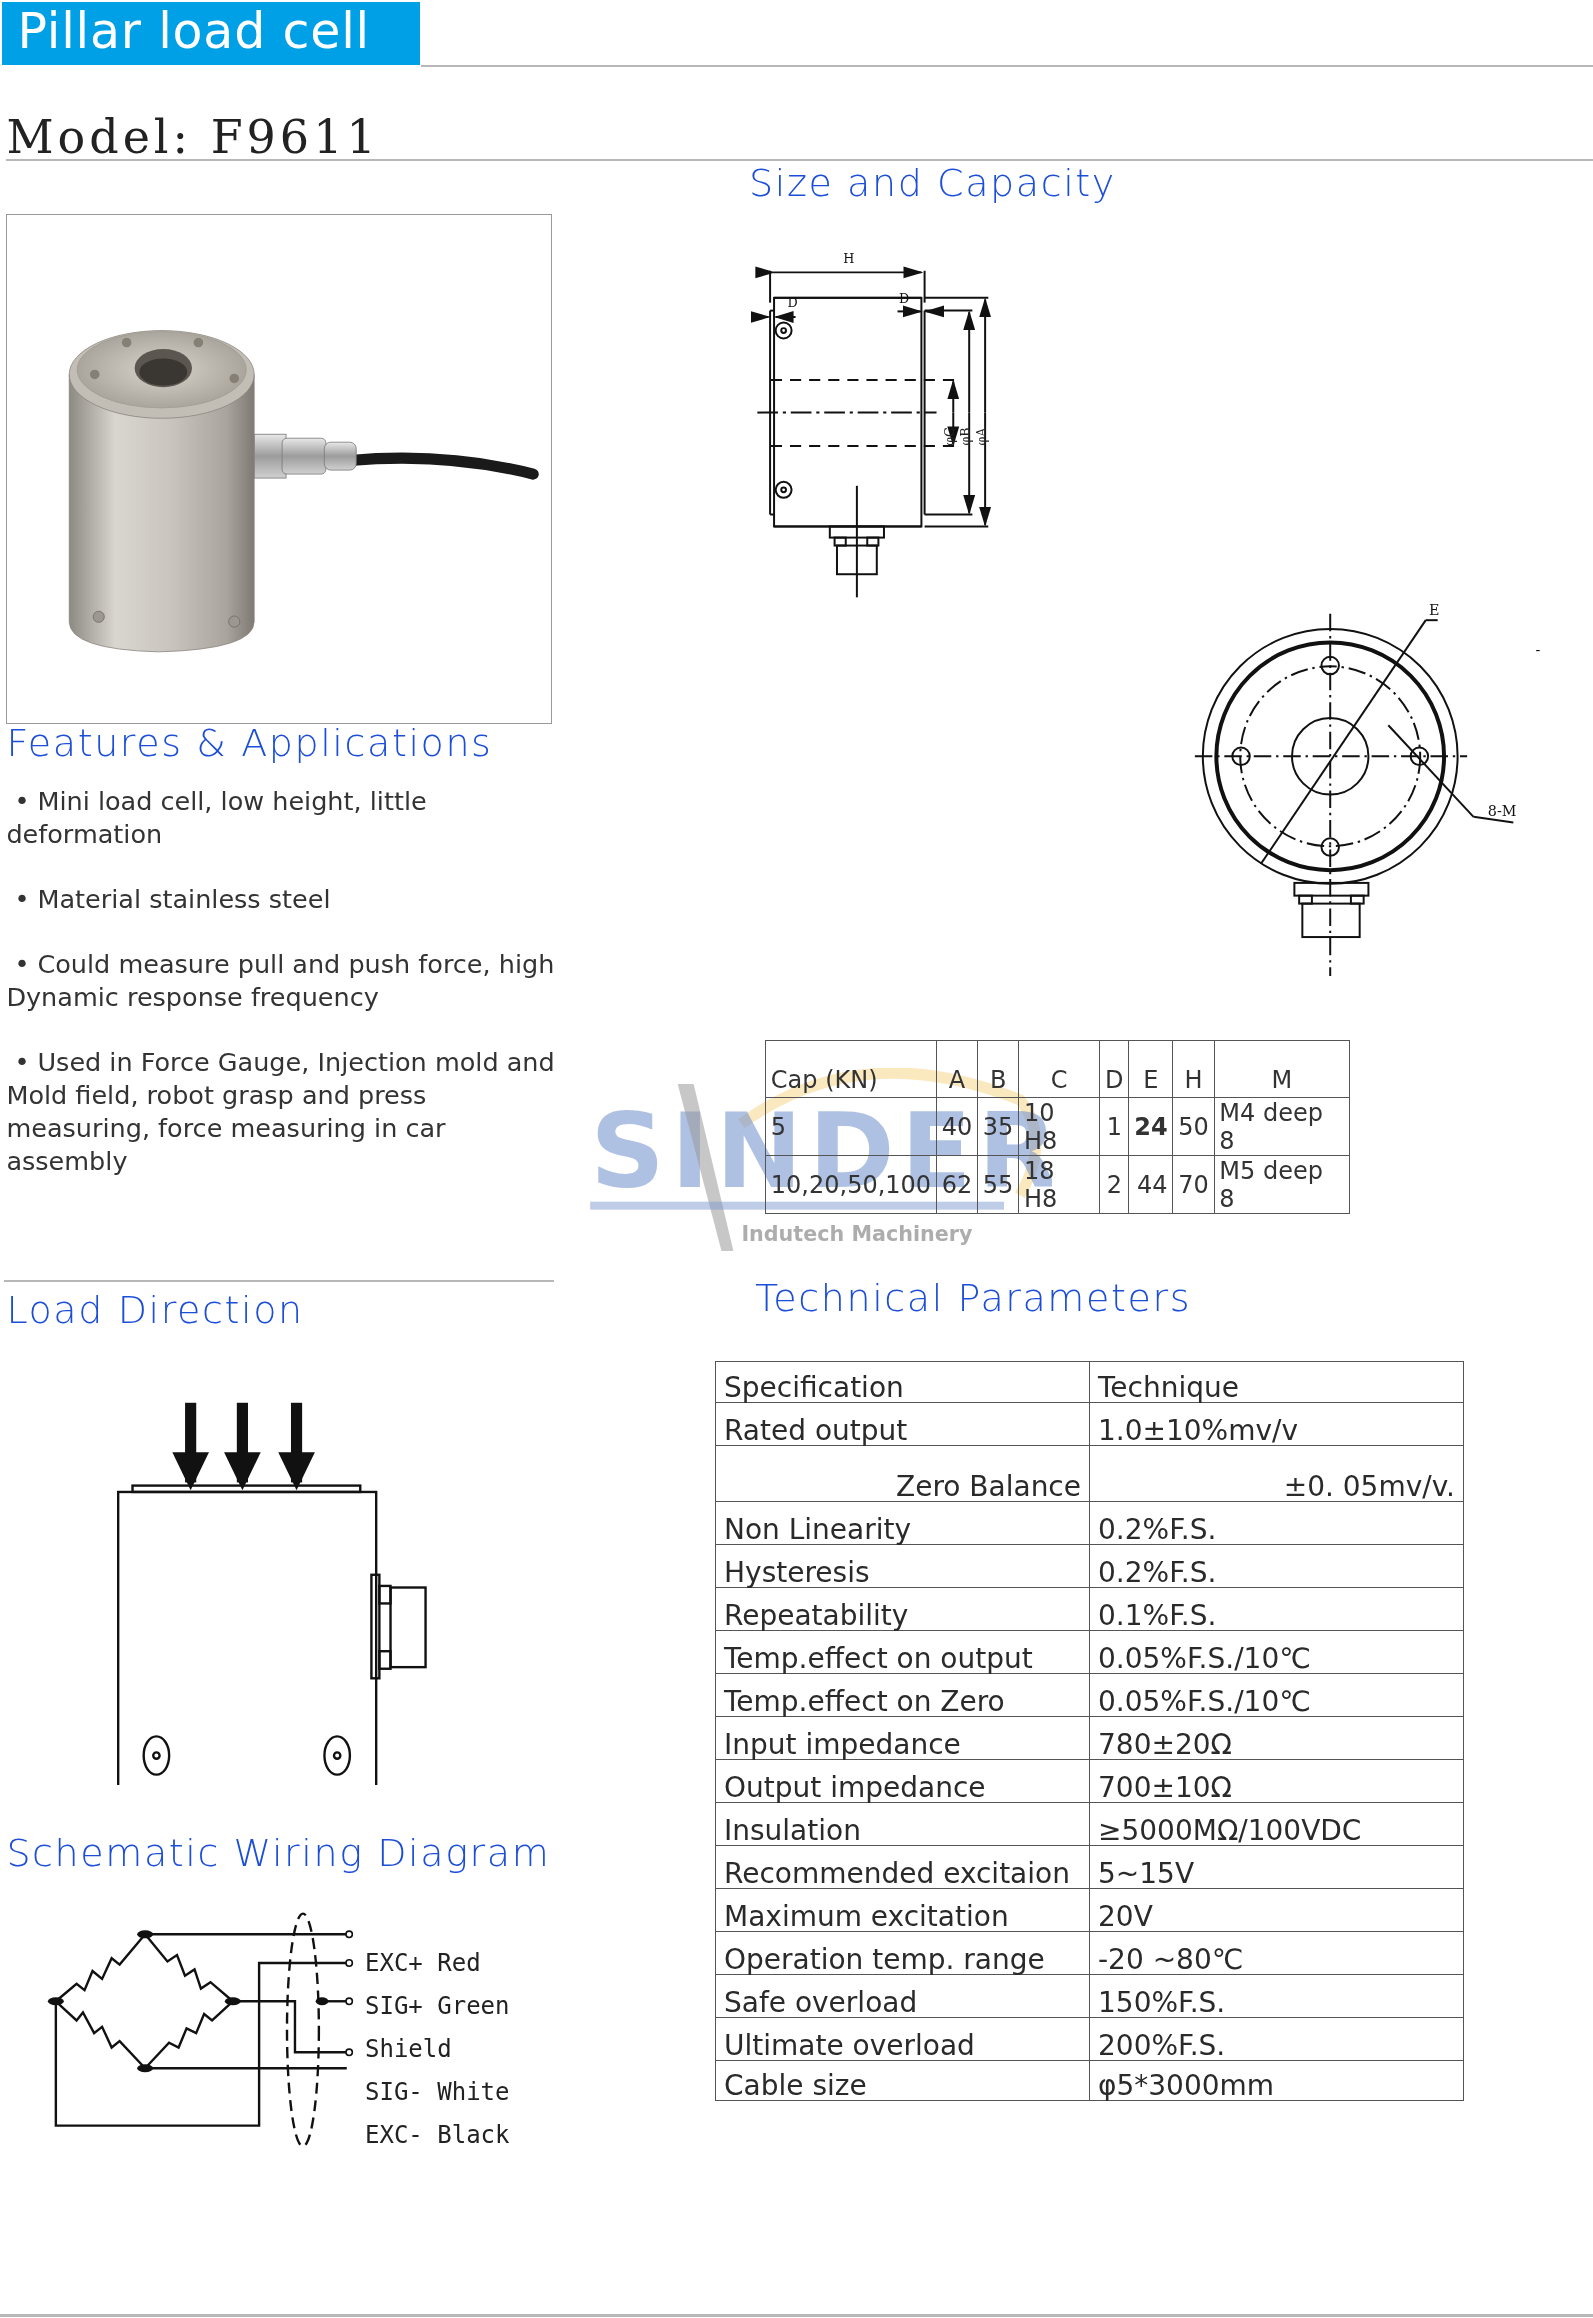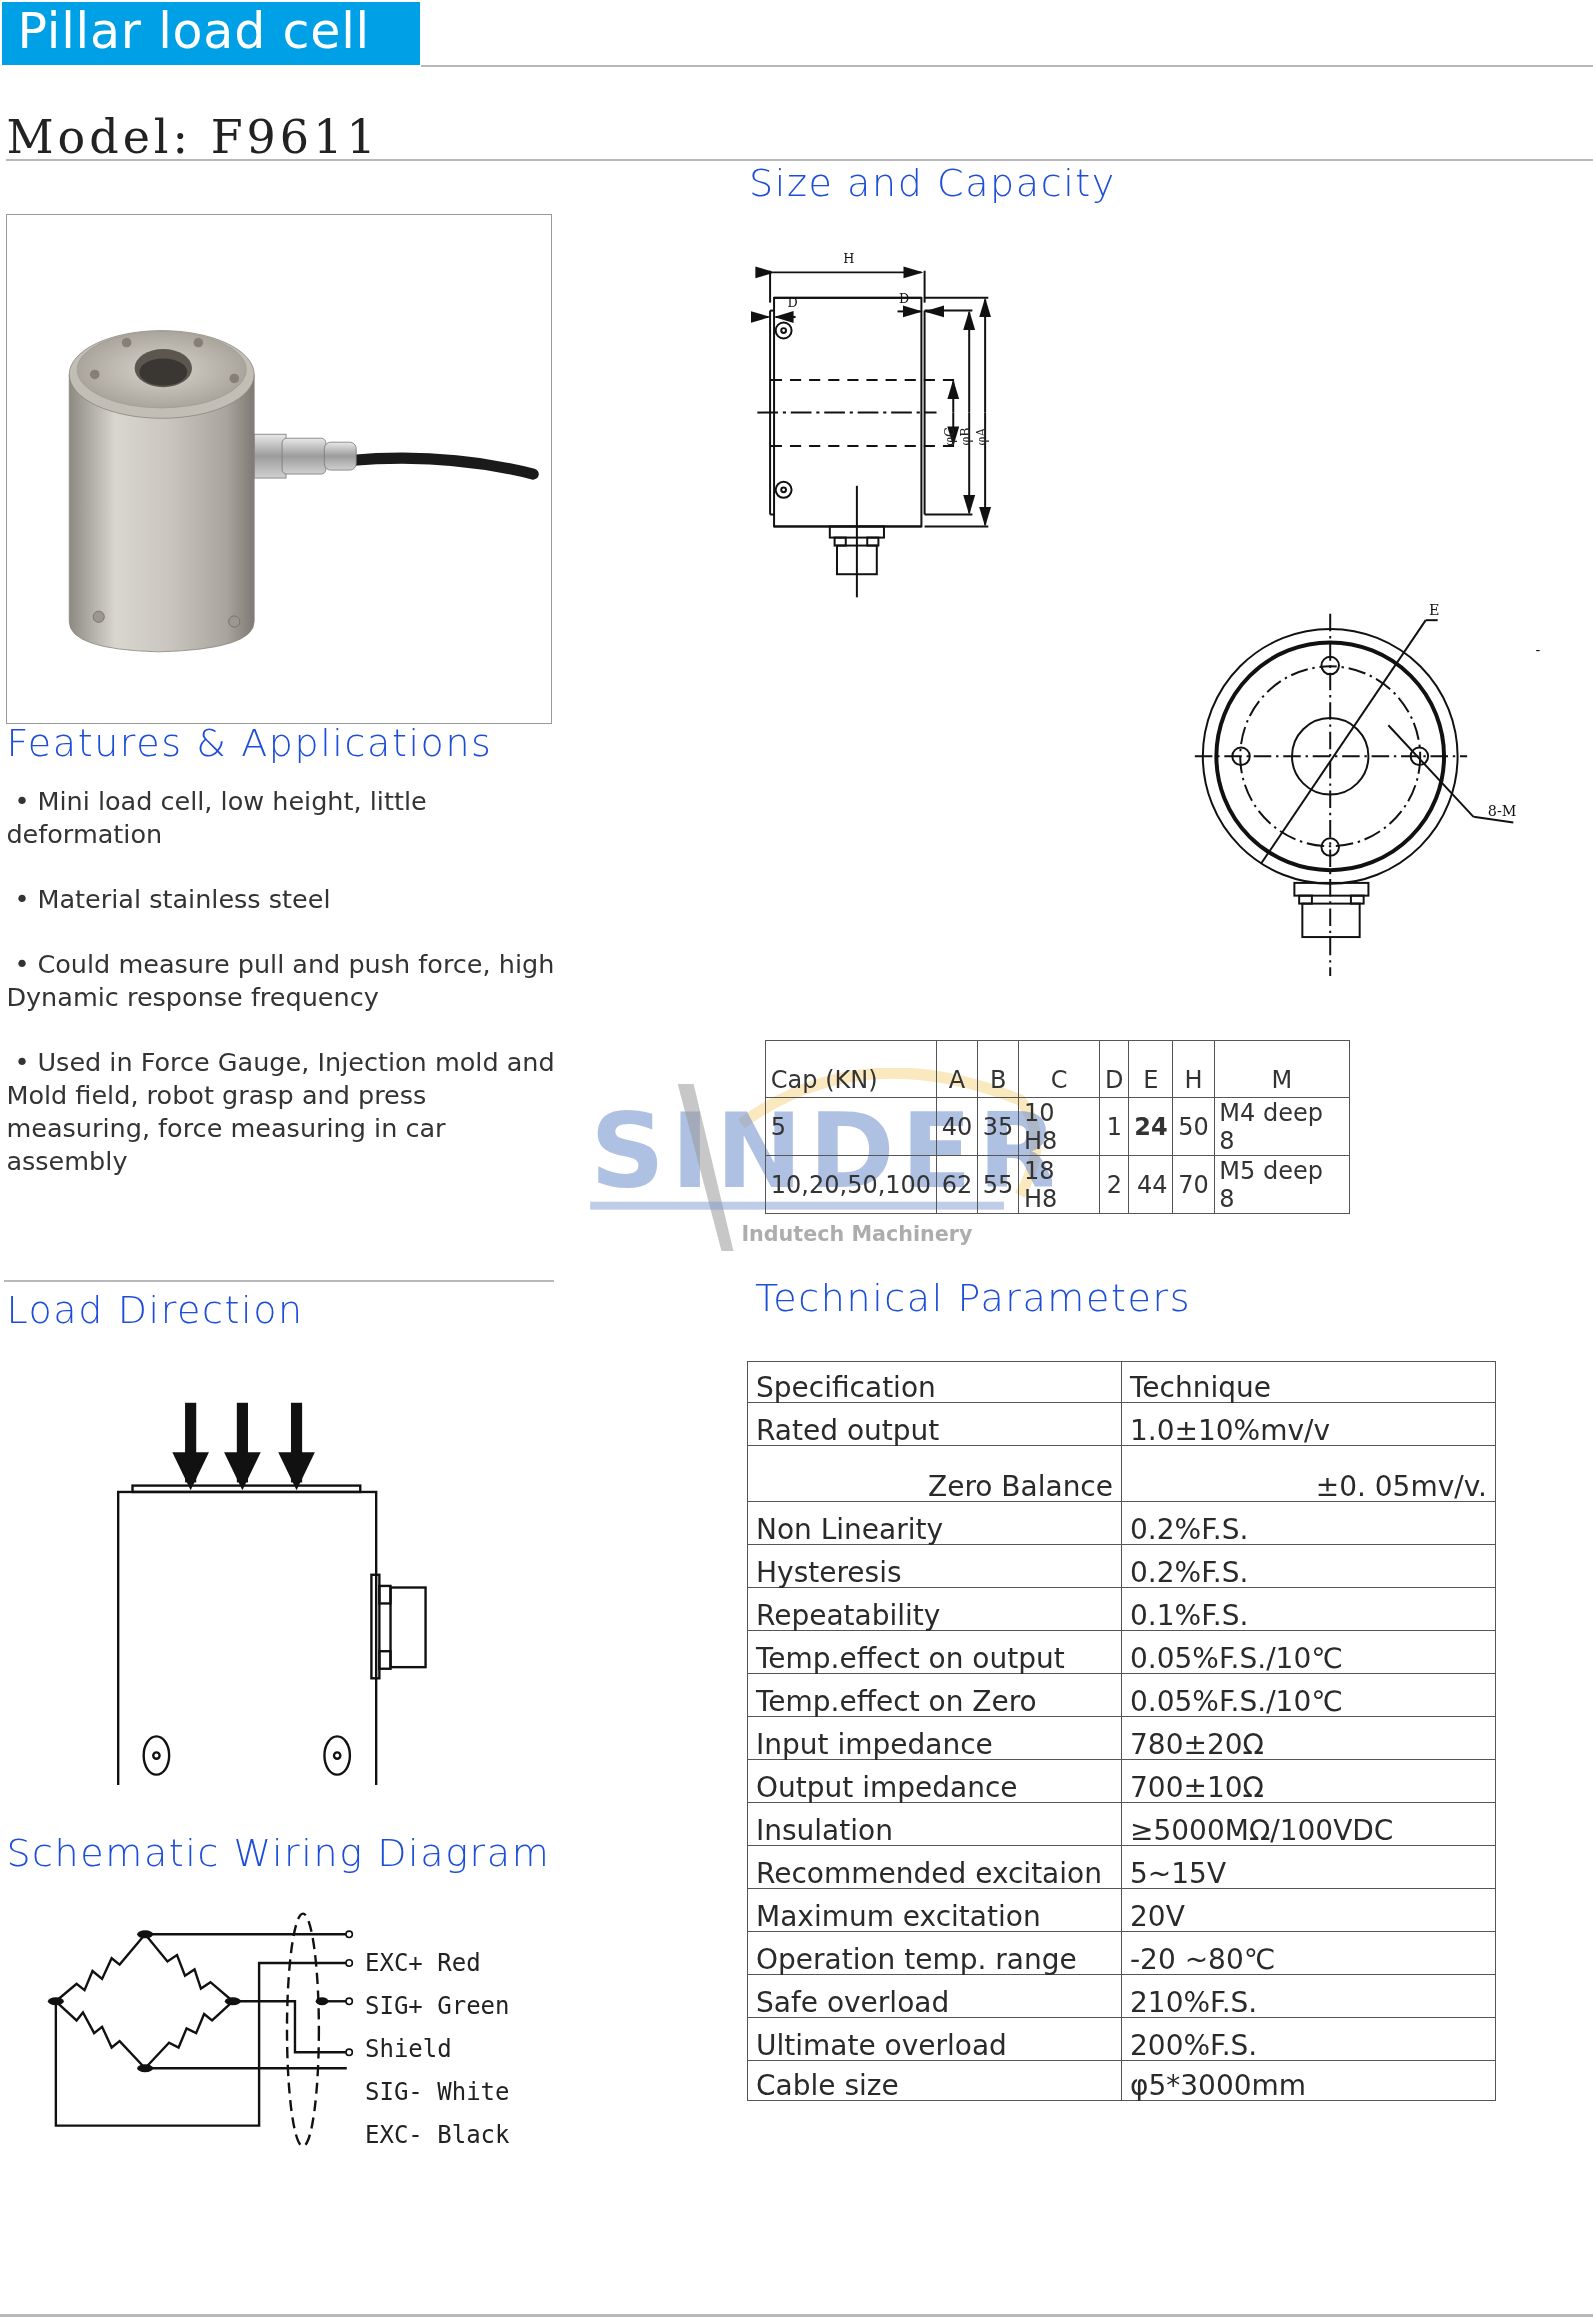--- a/index.html
+++ b/index.html
@@ -277,21 +277,21 @@
     <td>18 H8</td>
     <td style="text-align:center;">2</td>
     <td style="text-align:right;">44</td>
     <td>70</td>
     <td>M5 deep 8</td>
   </tr>
 </tbody>
   </table>
 
 <div class="abs h2" style="left:755px;top:1276px;">Technical Parameters</div>
-<table class="abs tech" style="left:747px;top:1361px;width:749px;">
+<table class="abs tech" style="left:715px;top:1361px;width:749px;">
   <colgroup>
       <col style="width:374px;">
       <col style="width:374px;">
     </colgroup>
   <tbody>
       <tr style="height:41px;">
         <td>Specification</td>
         <td>Technique</td>
       </tr>
   <tr style="height:43px;">
@@ -341,21 +341,21 @@
   <tr style="height:43px;">
         <td>Maximum excitation</td>
         <td>20V</td>
       </tr>
   <tr style="height:43px;">
         <td>Operation temp. range</td>
         <td>-20 ~80℃</td>
       </tr>
   <tr style="height:43px;">
         <td>Safe overload</td>
-        <td>210%F.S.</td>
+        <td>150%F.S.</td>
       </tr>
   <tr style="height:43px;">
         <td>Ultimate overload</td>
         <td>200%F.S.</td>
       </tr>
   <tr style="height:40px;">
         <td>Cable size</td>
         <td>φ5*3000mm</td>
       </tr>
 </tbody>

